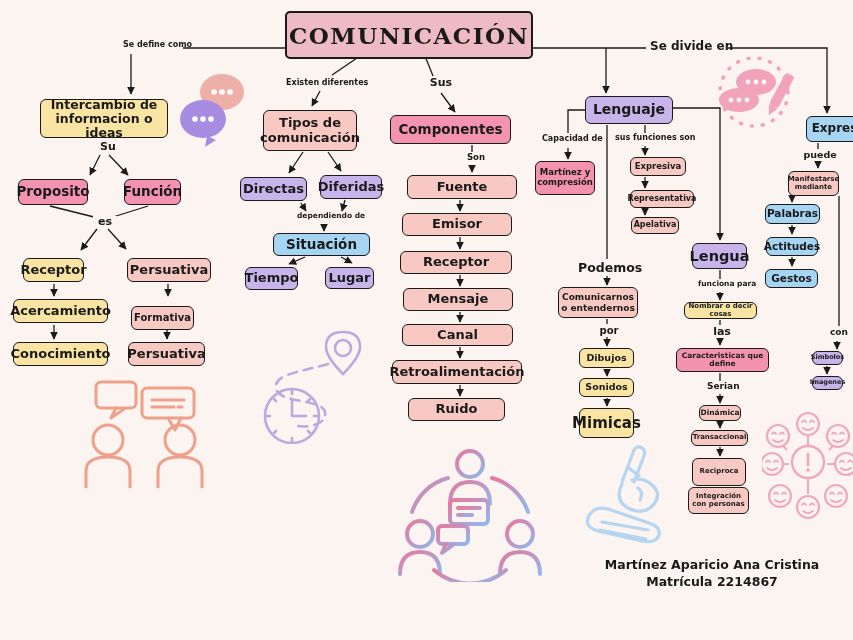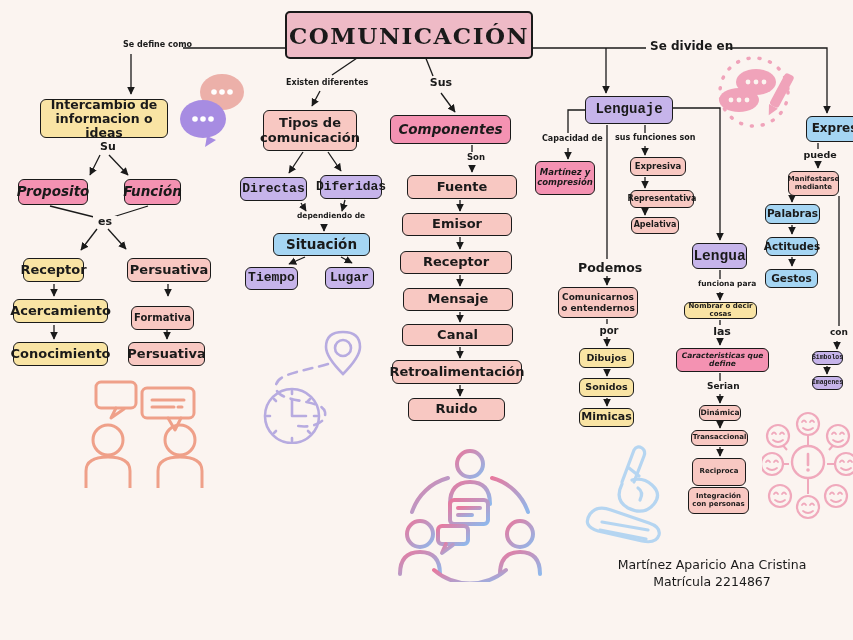--- a/index.html
+++ b/index.html
@@ -16,37 +16,37 @@
   }
   .wires{position:absolute;left:0;top:0;z-index:1;}
   .node{
     position:absolute;z-index:3;
     display:flex;align-items:center;justify-content:center;text-align:center;
     border:1.6px solid var(--c-ink);border-radius:6px;
     font-weight:bold;line-height:1.12;padding:1px 2px;box-sizing:border-box;
   }
   .yellow{background:var(--c-yellow);}
   .salmon{background:var(--c-salmon);}
-  .hotpink{background:var(--c-hotpink);font-style:italic;}
-  .purple{background:var(--c-purple);font-family:Liberation Mono, monospace;}
+  .hotpink{background:var(--c-hotpink);}
+  .purple{background:var(--c-purple);}
   .blue{background:var(--c-blue);}
   .titlebox{
     position:absolute;z-index:3;background:var(--c-titlepink);
     border:2px solid var(--c-ink);border-radius:5px;
     display:flex;align-items:center;justify-content:center;
     font-family:"DejaVu Serif","Liberation Serif",serif;
     font-weight:bold;font-size:23px;letter-spacing:1.5px;
   }
   .clabel{
     position:absolute;z-index:4;font-weight:bold;text-align:center;
     background:var(--c-bg);padding:0 2px;white-space:nowrap;line-height:1.1;
   }
   .icon{position:absolute;z-index:2;}
   .author{
-    position:absolute;z-index:3;text-align:center;font-weight:normal;
+    position:absolute;z-index:3;text-align:center;font-weight:bold;
     font-size:12.5px;line-height:1.35;
   }
 </style>
 </head>
 <body>
 
 <svg class="wires" width="853" height="640">
   <defs>
     <marker id="ah" markerWidth="7" markerHeight="7" refX="5.5" refY="3" orient="auto">
       <path d="M0,0 L6,3 L0,6 Z" fill="#1a1a1a"></path>
@@ -174,21 +174,21 @@
 <div class="node salmon" style="left:408px;top:398px;width:97px;height:23px;font-size:13px">Ruido</div>
 
 <div class="node purple" style="left:585px;top:96px;width:88px;height:28px;font-size:14px">Lenguaje</div>
 <div class="node hotpink" style="left:535px;top:161px;width:60px;height:34px;font-size:8.5px">Martínez y compresión</div>
 <div class="node salmon" style="left:630px;top:157px;width:56px;height:19px;font-size:8.5px">Expresiva</div>
 <div class="node salmon" style="left:630px;top:190px;width:64px;height:18px;font-size:8px">Representativa</div>
 <div class="node salmon" style="left:631px;top:217px;width:48px;height:17px;font-size:8px">Apelativa</div>
 <div class="node salmon" style="left:558px;top:287px;width:80px;height:31px;font-size:9px">Comunicarnos o entendernos</div>
 <div class="node yellow" style="left:579px;top:348px;width:55px;height:20px;font-size:9.5px">Dibujos</div>
 <div class="node yellow" style="left:579px;top:378px;width:55px;height:19px;font-size:9.5px">Sonidos</div>
-<div class="node yellow" style="left:579px;top:408px;width:55px;height:19px;font-size:11px">Mimicas</div>
+<div class="node yellow" style="left:579px;top:408px;width:55px;height:30px;font-size:15px">Mimicas</div>
 
 <div class="node purple" style="left:692px;top:243px;width:55px;height:26px;font-size:14.5px">Lengua</div>
 <div class="node yellow" style="left:684px;top:302px;width:73px;height:17px;font-size:7px">Nombrar o decir cosas</div>
 <div class="node hotpink" style="left:676px;top:348px;width:93px;height:24px;font-size:7.5px">Caracteristicas que define</div>
 <div class="node salmon" style="left:699px;top:405px;width:42px;height:16px;font-size:7.5px">Dinámica</div>
 <div class="node salmon" style="left:691px;top:430px;width:57px;height:16px;font-size:7px">Transaccional</div>
 <div class="node salmon" style="left:692px;top:458px;width:54px;height:28px;font-size:7px">Reciproca</div>
 <div class="node salmon" style="left:688px;top:487px;width:61px;height:27px;font-size:7px">Integración con personas</div>
 
 <div class="node blue" style="left:806px;top:116px;width:78px;height:26px;font-size:12px">Expresion</div>

